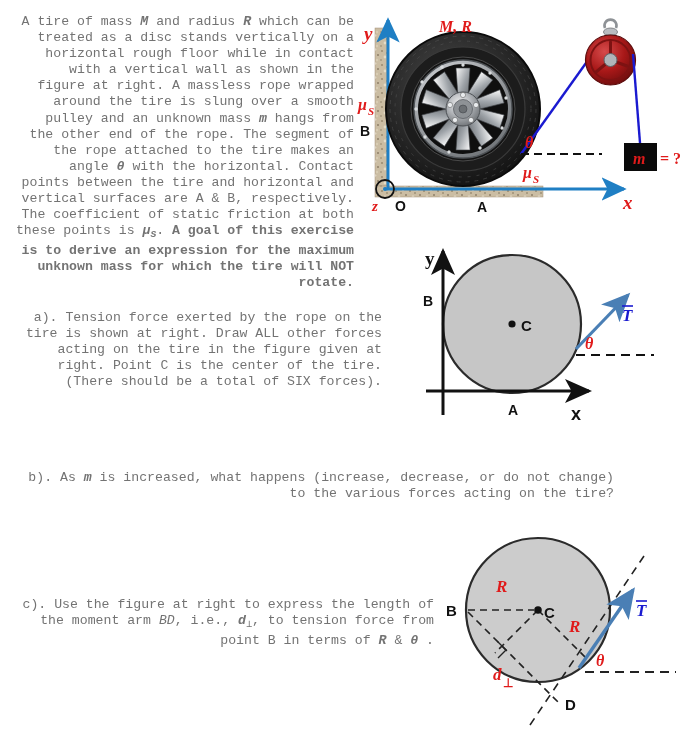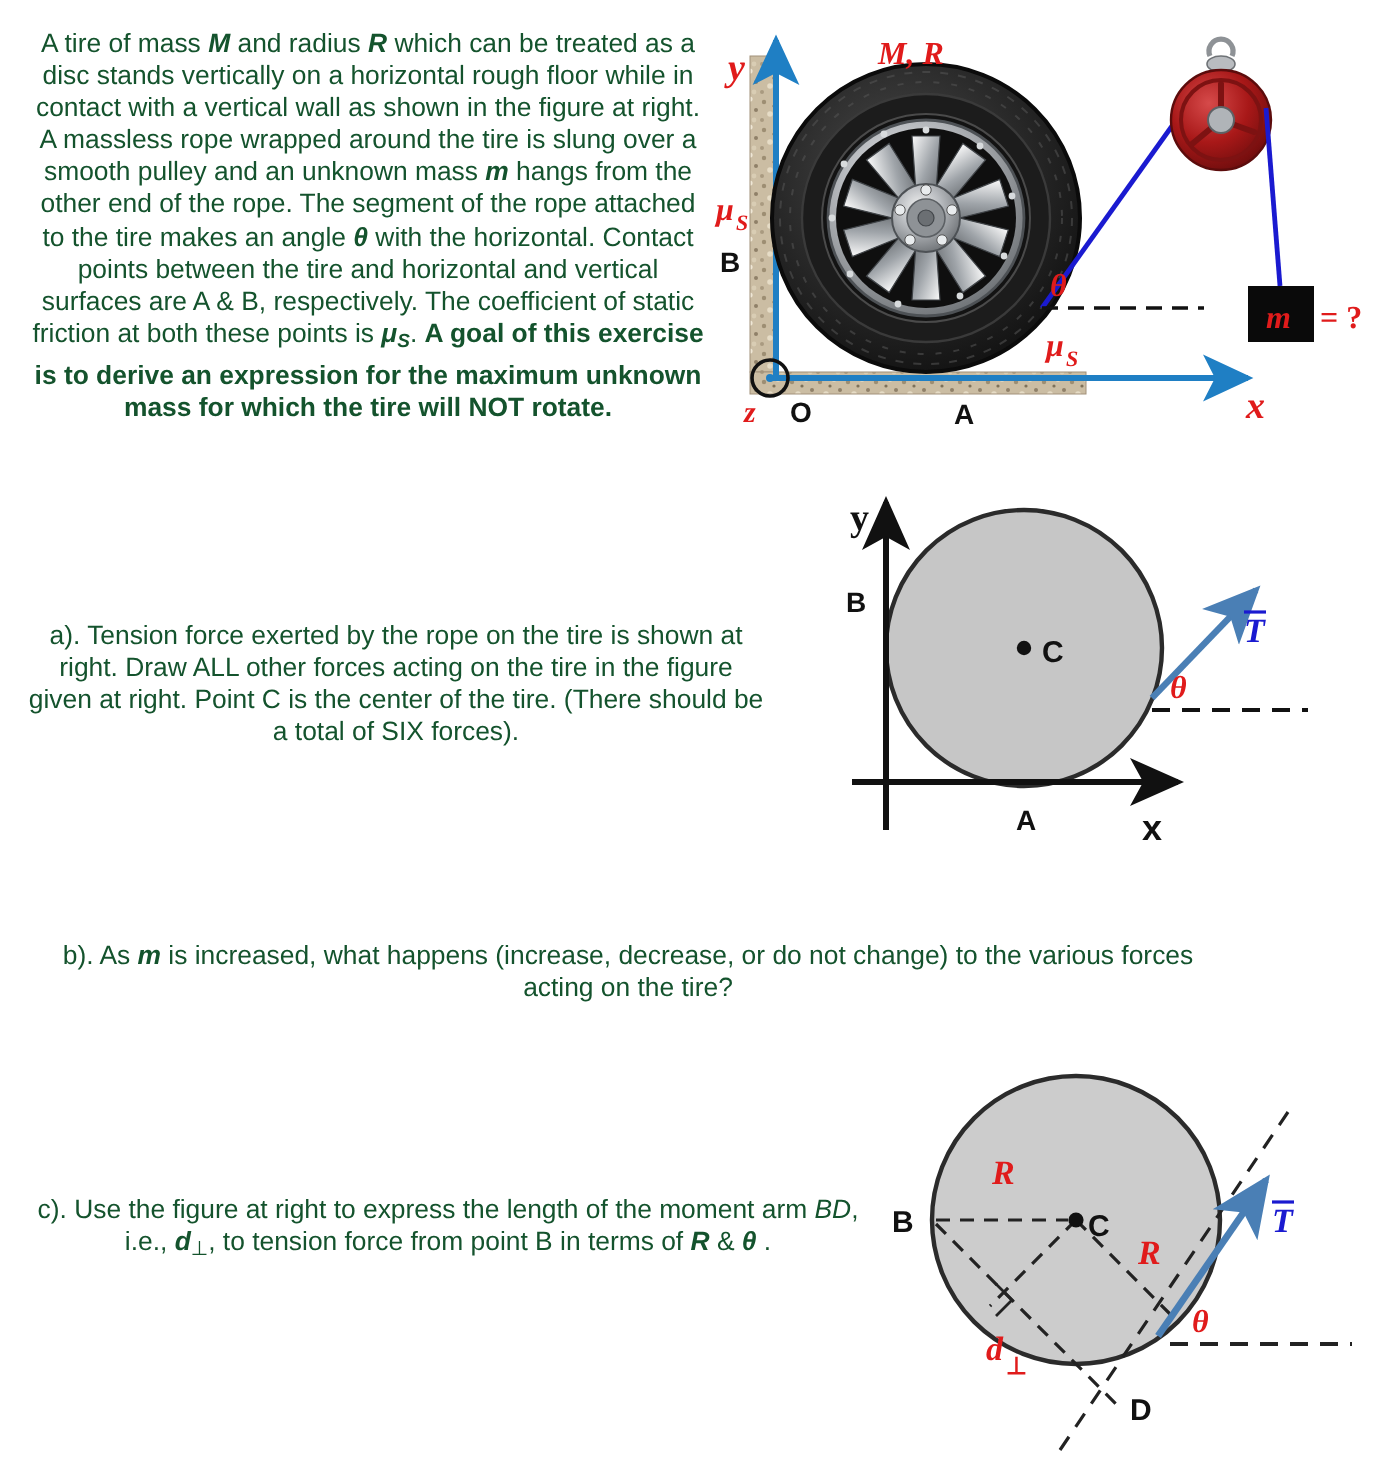--- a/index.html
+++ b/index.html
@@ -10,25 +10,25 @@
     font-family:"Liberation Serif", serif;
     color:#1a1a1a;
     position:relative;
     overflow:hidden;
   }
   .page{position:relative;width:688px;height:732px;}
 
   
   .textblock{
     position:absolute;
-    font-family:Liberation Sans, sans-serif;
+    font-family:Liberation Mono, monospace;
     font-size:13.2px;
     line-height:16.1px;
-    color:#14532d;
-    text-align:center;
+    color:#737373;
+    text-align:right;
   }
   .intro{left:14px;top:14px;width:340px;}
   .intro .bold{font-weight:bold;}
   .qa{left:14px;top:310px;width:368px;}
   .qb{left:14px;top:470px;width:600px;}
   .qc{left:14px;top:585px;width:420px;margin-top:12px;}
 
   i.v{font-style:italic;font-weight:bold;}
   i.mu{font-style:italic;font-weight:bold;}
   .sub{font-size:9.5px;vertical-align:-0.28em;font-style:italic;font-weight:bold;}

